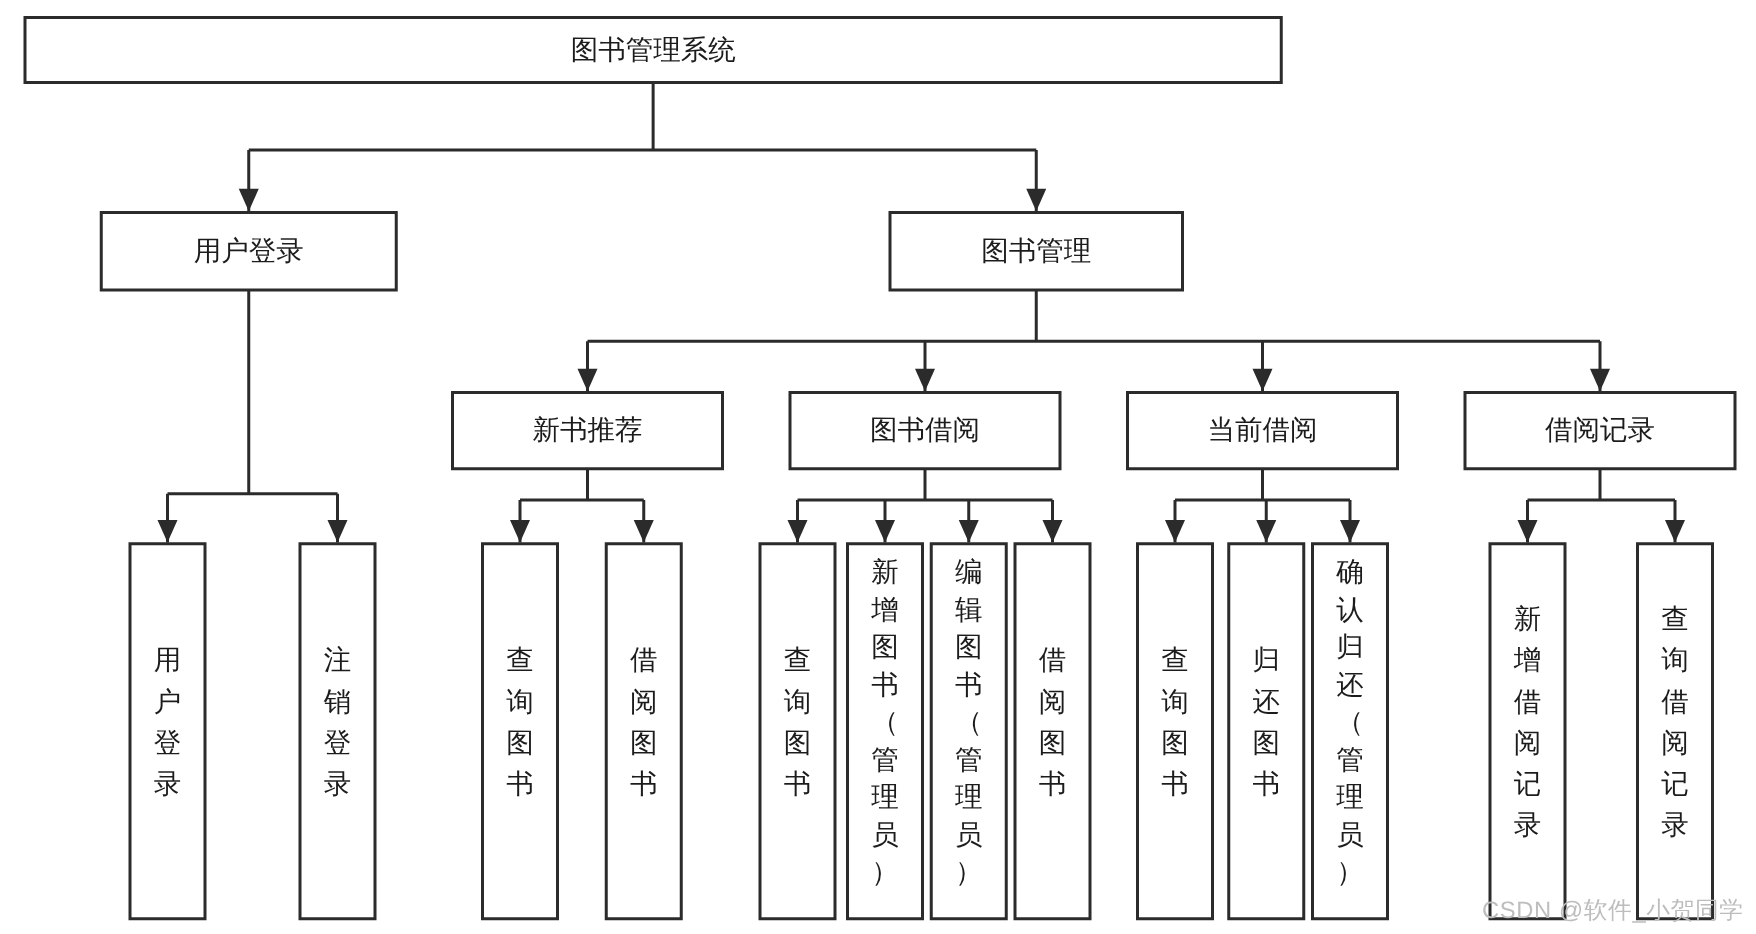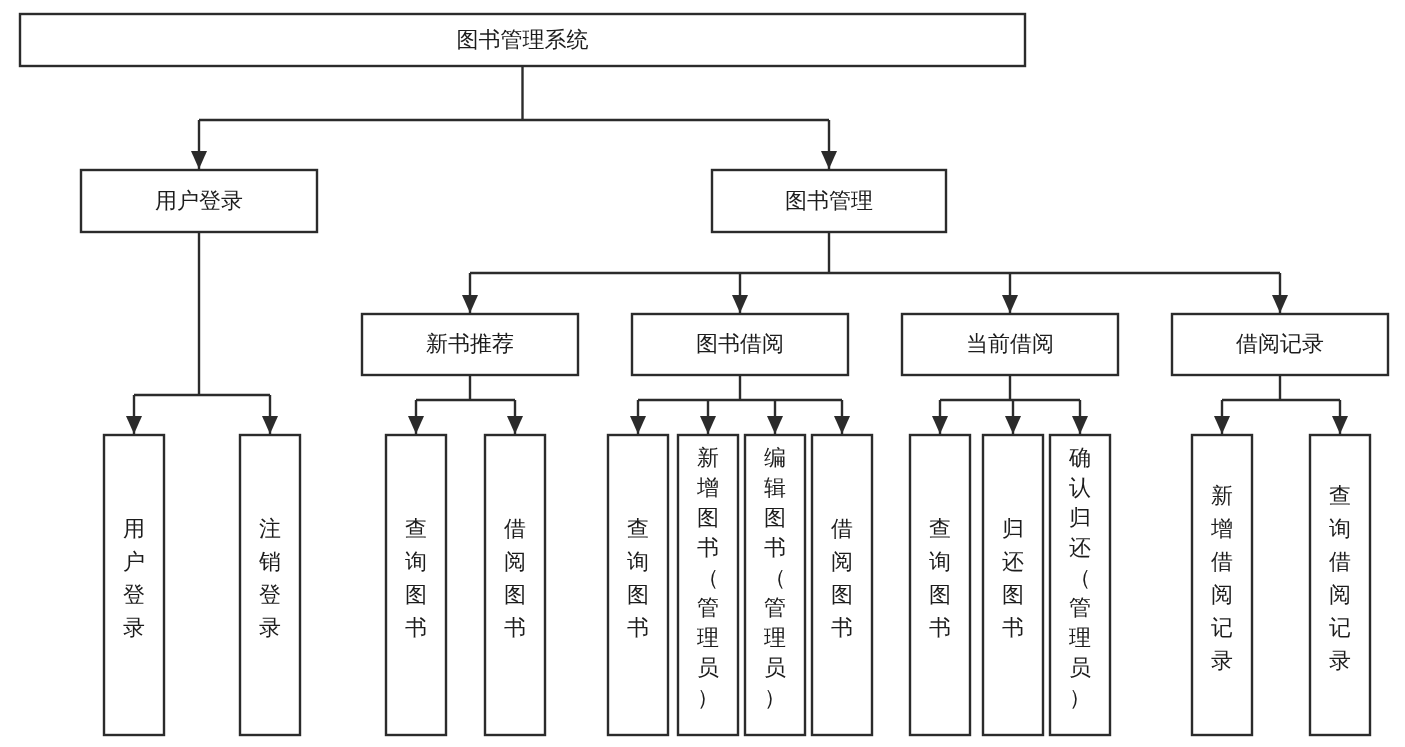--- a/index.html
+++ b/index.html
@@ -196,13 +196,14 @@
       </g>
       <g>
         <rect x="1192" y="435" width="60" height="300" class="node-box"></rect>
         <text x="1222" class="node-label-vert"><tspan x="1222" y="502.5">新</tspan><tspan x="1222" y="535.5">增</tspan><tspan x="1222" y="568.5">借</tspan><tspan x="1222" y="601.5">阅</tspan><tspan x="1222" y="634.5">记</tspan><tspan x="1222" y="667.5">录</tspan></text>
       </g>
       <g>
         <rect x="1310" y="435" width="60" height="300" class="node-box"></rect>
         <text x="1340" class="node-label-vert"><tspan x="1340" y="502.5">查</tspan><tspan x="1340" y="535.5">询</tspan><tspan x="1340" y="568.5">借</tspan><tspan x="1340" y="601.5">阅</tspan><tspan x="1340" y="634.5">记</tspan><tspan x="1340" y="667.5">录</tspan></text>
       </g>
     </svg>
+  <div class="watermark">CSDN @软件_小贺同学</div>
 </div>
 
 </body></html>

